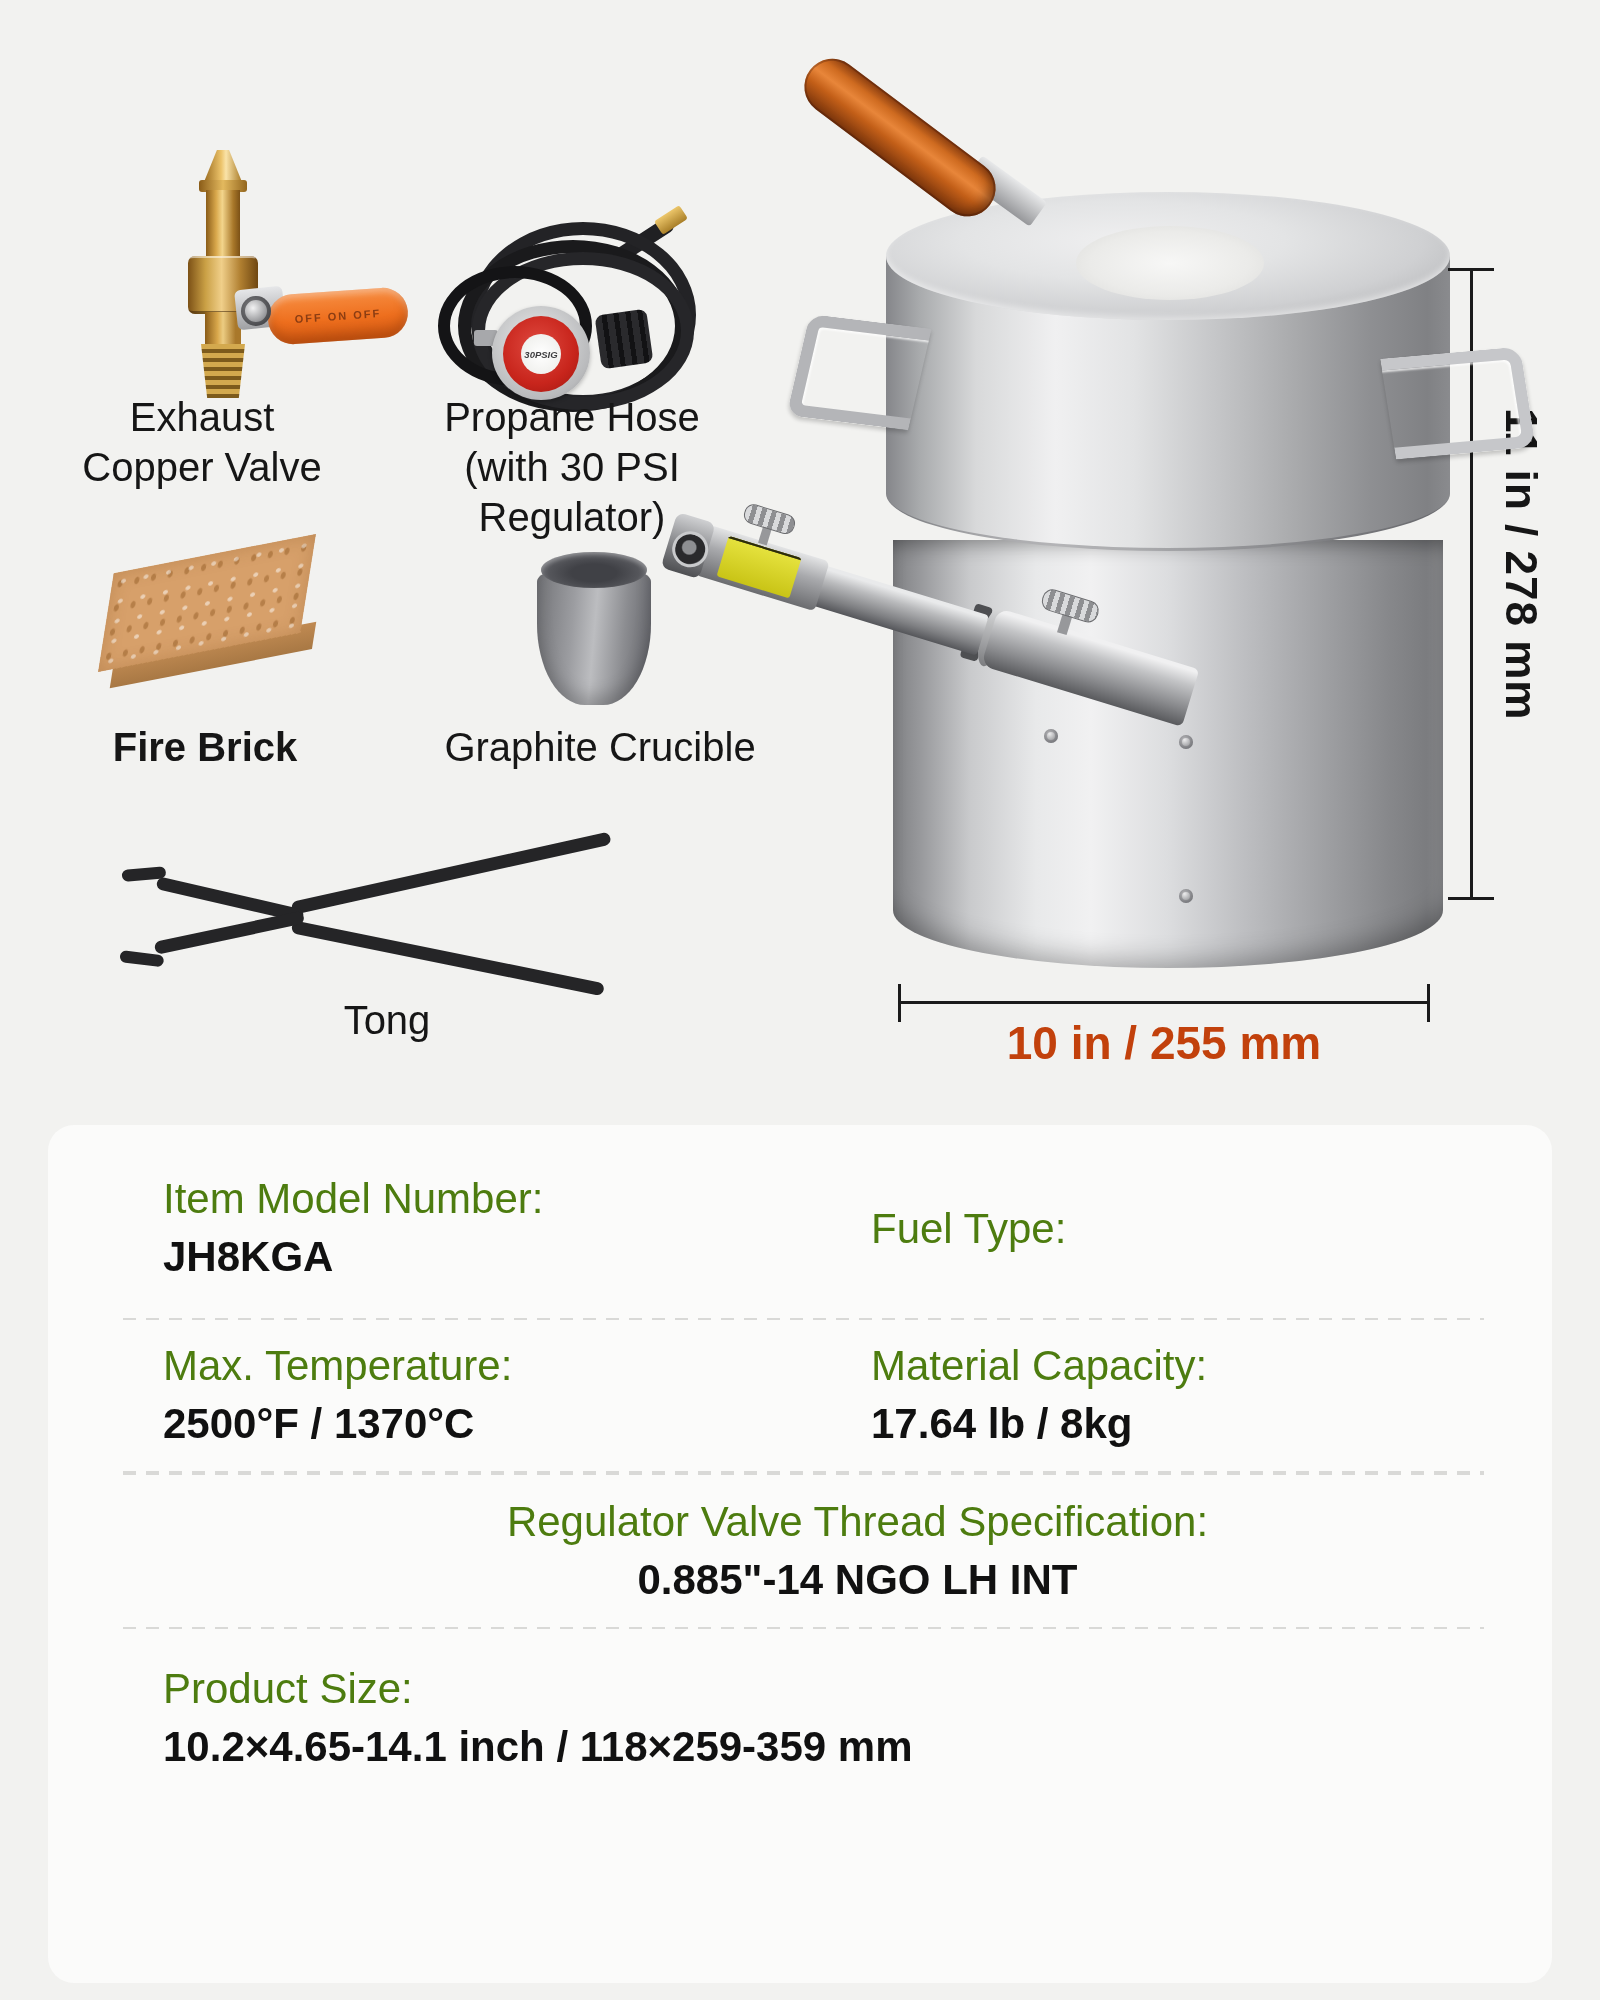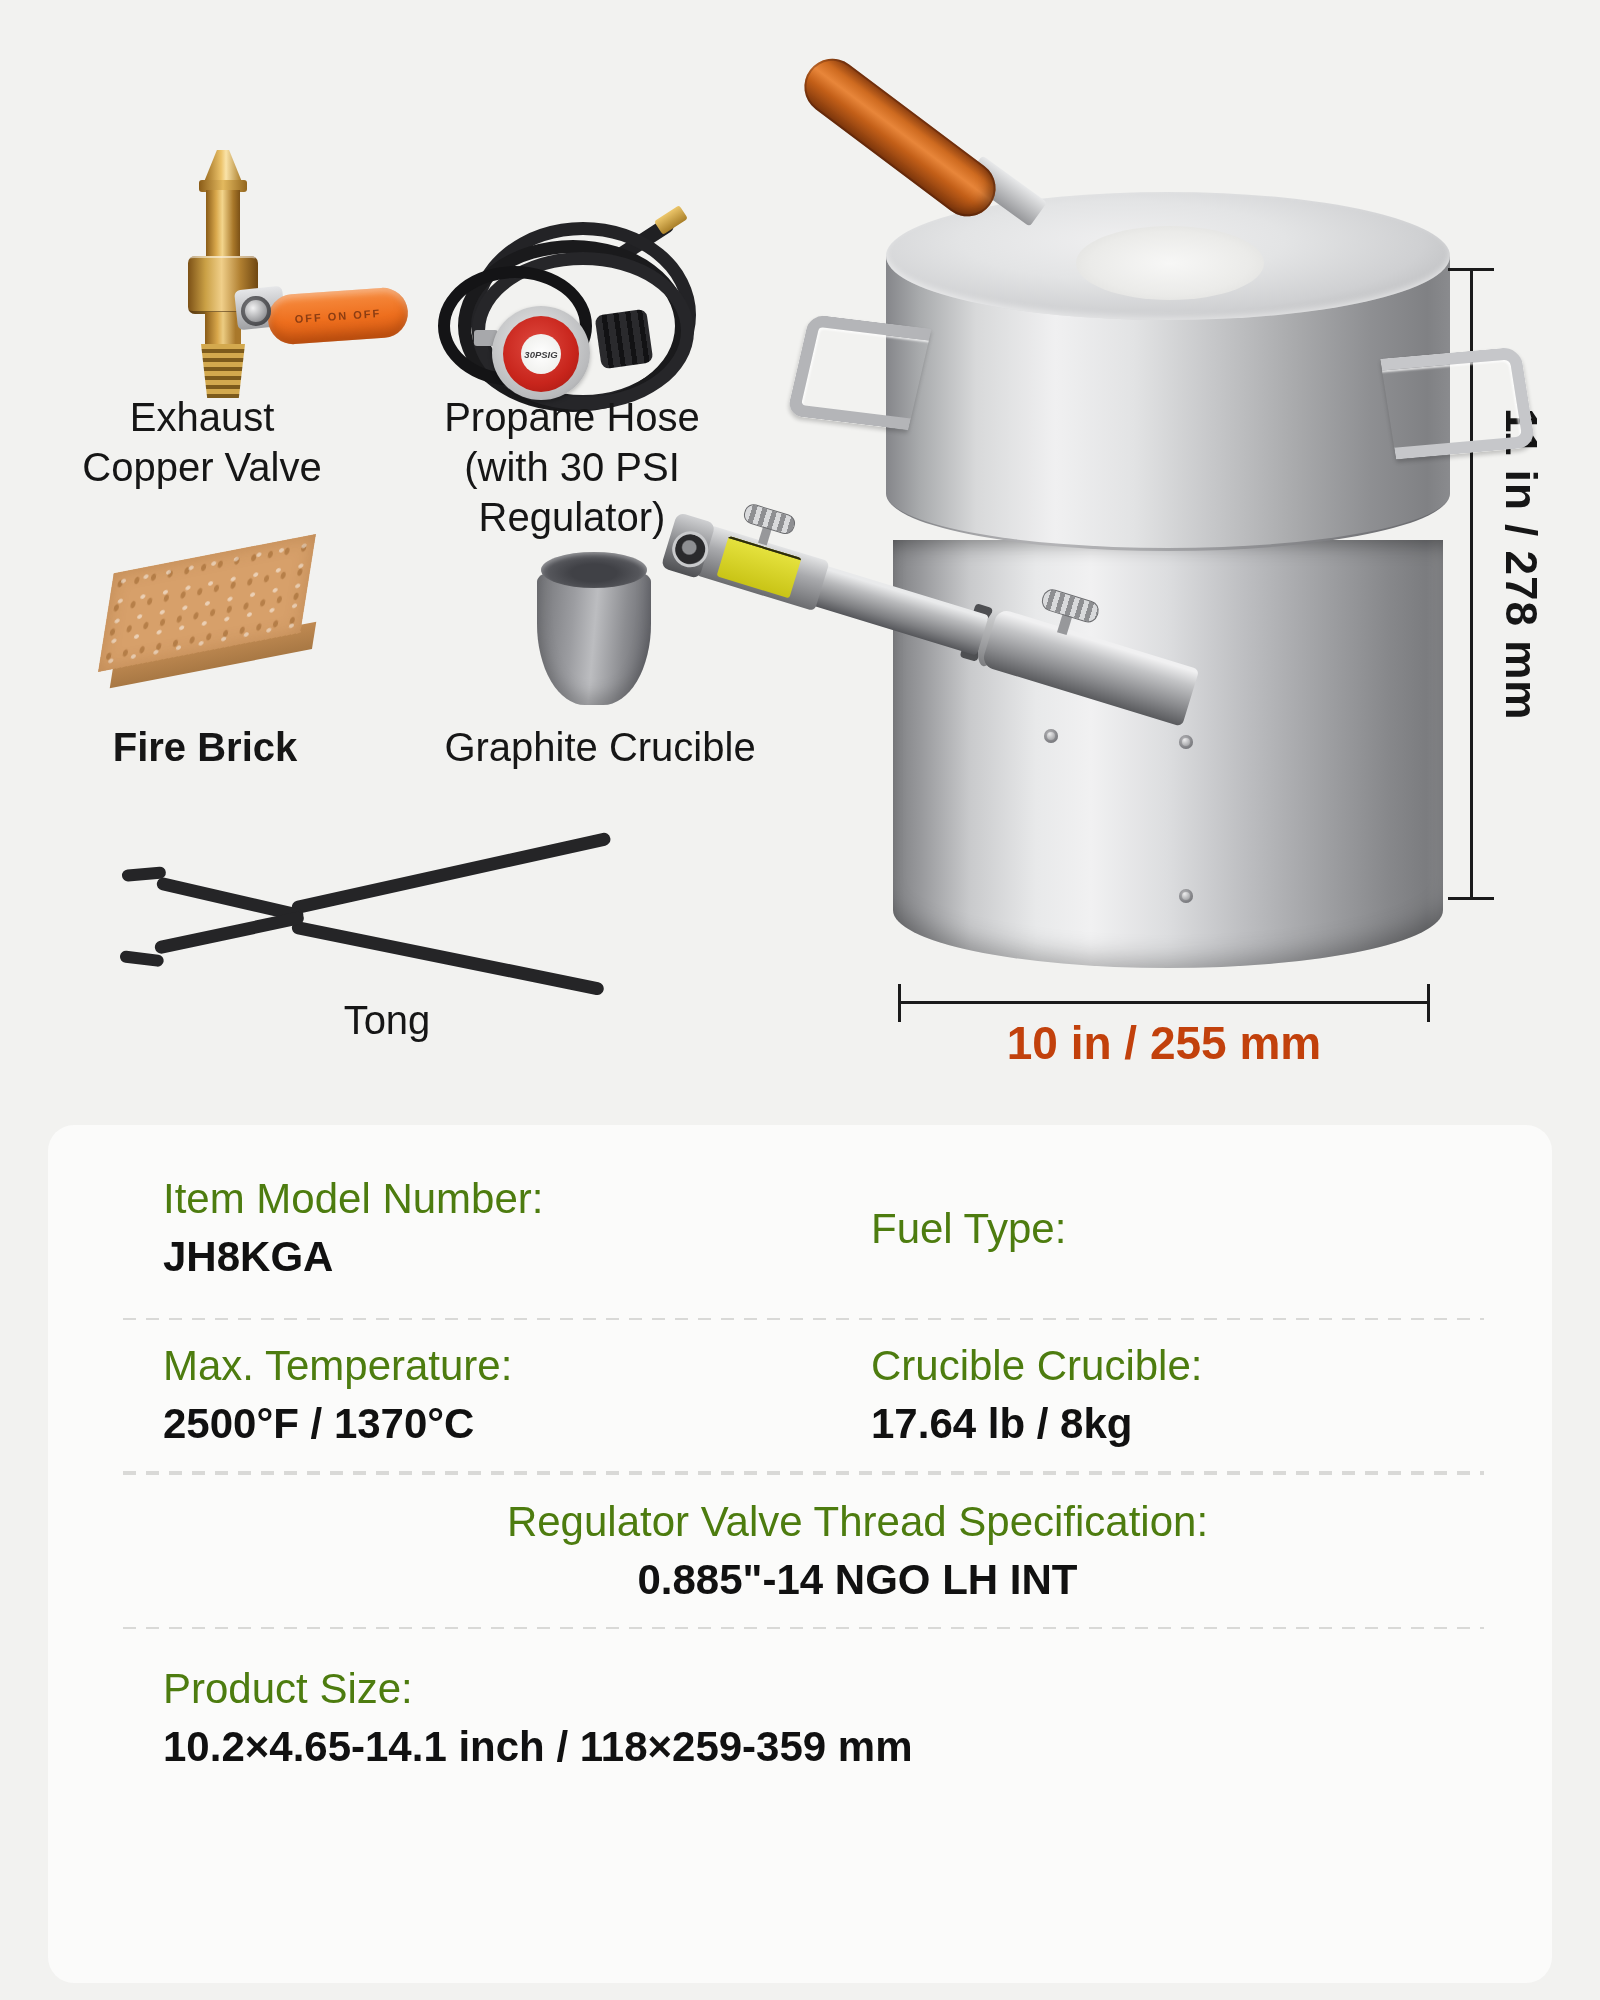--- a/index.html
+++ b/index.html
@@ -295,21 +295,21 @@
       </div>
     </div>
     <div class="spec-sep"></div>
 
     <div class="spec-row r2">
       <div class="cell">
         <div class="spec-label">Max. Temperature:</div>
         <div class="spec-value">2500°F / 1370°C</div>
       </div>
       <div class="cell">
-        <div class="spec-label">Crucible Crucible:</div>
+        <div class="spec-label">Material Capacity:</div>
         <div class="spec-value">17.64 lb / 8kg</div>
       </div>
     </div>
     <div class="spec-sep"></div>
 
     <div class="spec-sep"></div>
 
     <div class="spec-row r4" style="grid-template-columns:auto;">
       <div class="cell">
         <div class="spec-label">Regulator Valve Thread Specification:</div>

